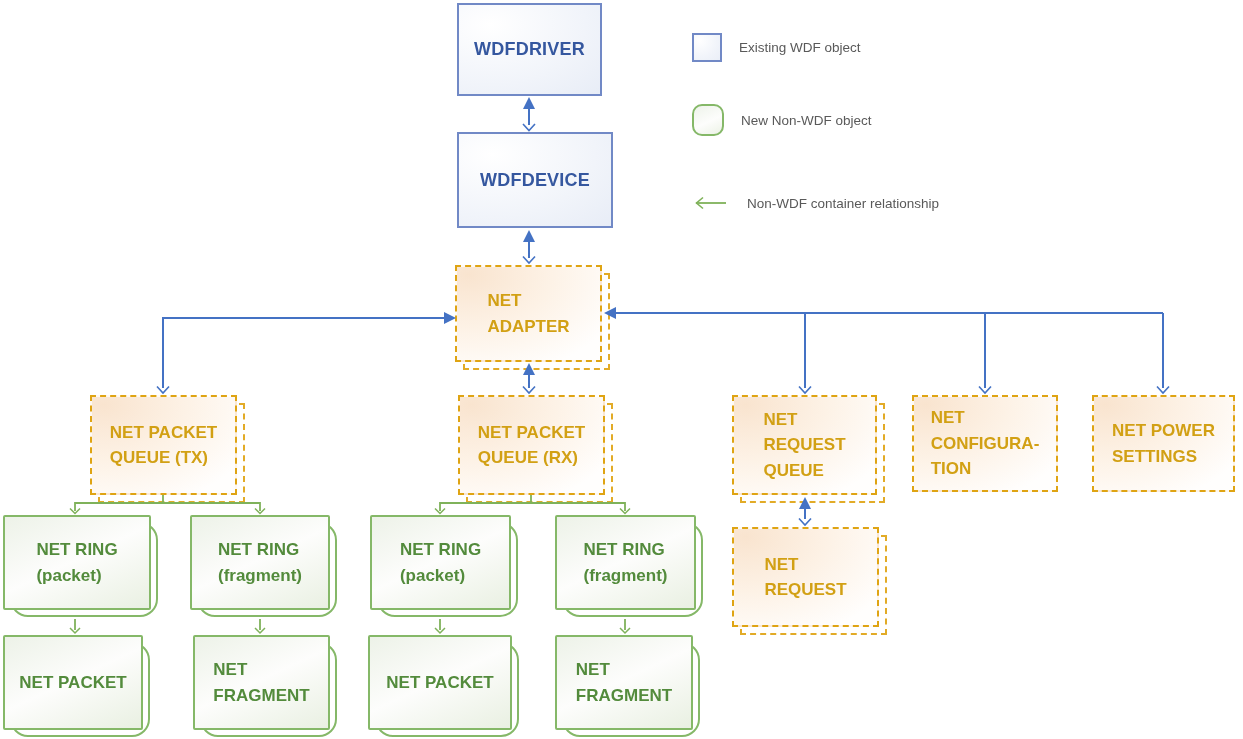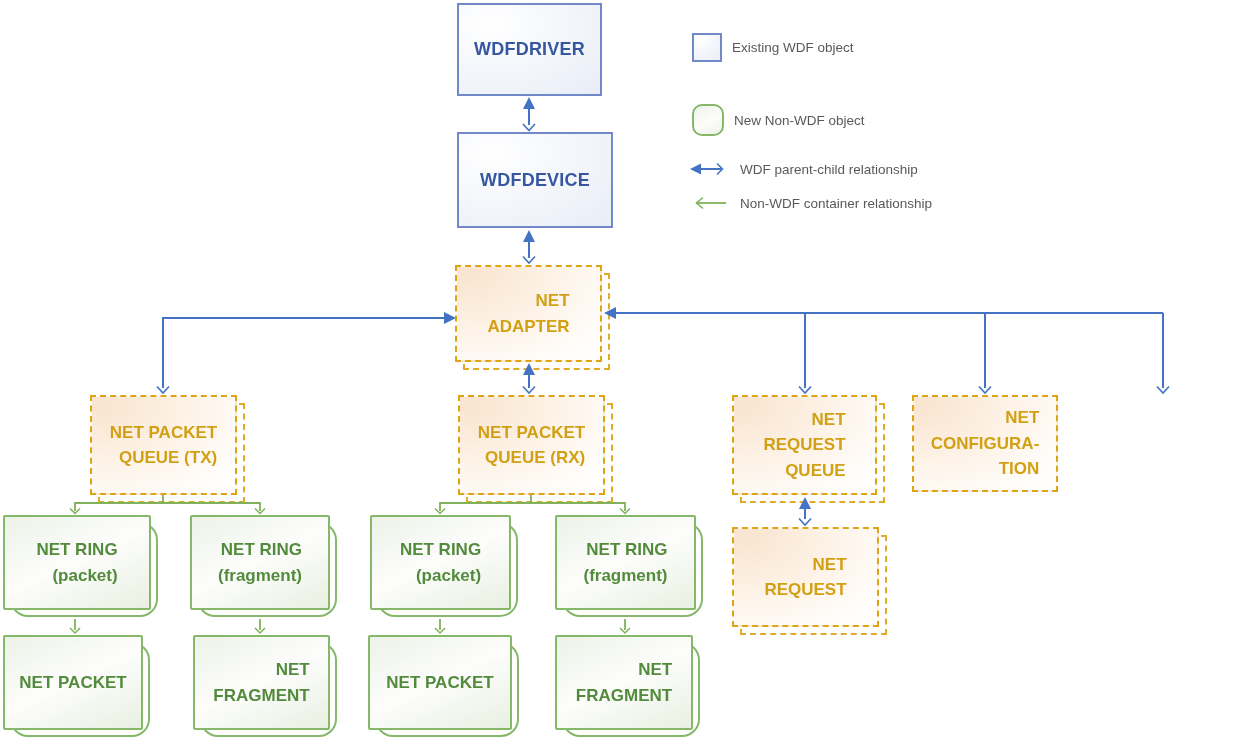--- a/index.html
+++ b/index.html
@@ -6,41 +6,41 @@
   html,body{margin:0;padding:0;background:#fff;}
   #canvas{
     position:relative;width:1243px;height:739px;background:#ffffff;overflow:hidden;
     font-family:"Liberation Sans", sans-serif;
   }
   .node{position:absolute;}
   .stack{position:absolute;left:8px;top:8px;width:100%;height:100%;box-sizing:border-box;background:transparent;}
   .face{
     position:absolute;inset:0;box-sizing:border-box;
     display:flex;align-items:center;justify-content:center;
-    text-align:right;font-weight:bold;white-space:pre-line;line-height:1.5;
+    text-align:left;font-weight:bold;white-space:pre-line;line-height:1.5;
   }
   
   .blue .face{
     border:2px solid #7189c6;color:#35579f;font-size:18px;letter-spacing:.2px;
     background:radial-gradient(150% 150% at 22% 22%, #ffffff 0%, #f1f4fa 45%, #dfe6f3 100%);
   }
   
   .gold .face{
     border:2px dashed #dfa413;color:#d2a014;font-size:17px;
     background:radial-gradient(145% 145% at 8% 8%, #f9e4cf 0%, #fdf2e6 40%, #fffefd 78%);
   }
   .gold .stack{border:2px dashed #e2ab27;}
   
   .green .face{
     border:2px solid #85b868;border-radius:2px;color:#538b3c;font-size:17px;
     background:linear-gradient(155deg,#edf2e8 0%,#fdfdfc 48%,#e9f0e2 100%);
   }
   .green .stack{border:2px solid #85b868;border-radius:18px;left:7px;top:7px;}
   
-  .legend-row{position:absolute;display:flex;align-items:center;gap:10px;color:#595959;font-size:13.5px;}
+  .legend-row{position:absolute;display:flex;align-items:center;gap:17px;color:#595959;font-size:13.5px;}
   .sw{box-sizing:border-box;flex:0 0 auto;}
   .sw-blue{width:30px;height:29px;border:2px solid #7189c6;
     background:radial-gradient(150% 150% at 22% 22%, #ffffff 0%, #f1f4fa 45%, #e3e9f4 100%);}
   .sw-gold{width:30px;height:30px;border:2px dashed #dfa413;
     background:radial-gradient(145% 145% at 10% 10%, #faead9 0%, #fffdfb 70%);}
   .sw-green{width:32px;height:32px;border:2px solid #85b868;border-radius:10px;
     background:linear-gradient(155deg,#eef3ea 0%,#fdfdfc 55%,#ecf2e6 100%);}
   .overlay{position:absolute;inset:0;pointer-events:none;}
 </style>
 </head>
@@ -94,20 +94,26 @@
   </div>
 
   <div class="node gold" style="left:912px;top:395px;width:146px;height:97px">
     <div class="face">
       <span class="lbl">NET
 CONFIGURA-
 TION</span>
     </div>
   </div>
 
+  <div class="node gold" style="left:1092px;top:395px;width:143px;height:97px">
+    <div class="face">
+      <span class="lbl">NET POWER
+SETTINGS</span>
+    </div>
+  </div>
 
   <div class="node gold" style="left:732px;top:527px;width:147px;height:100px">
     <div class="stack"></div>
     <div class="face">
       <span class="lbl">NET
 REQUEST</span>
     </div>
   </div>
 
   <div class="node green" style="left:3px;top:515px;width:148px;height:95px">
@@ -172,28 +178,20 @@
     </div>
   </div>
 
   <div class="legend-row" style="left:692px;top:33px;height:29px">
     <div class="sw sw-blue"></div>
     <span>Existing WDF object</span>
   </div>
   <div class="legend-row" style="left:692px;top:104px;height:32px">
     <div class="sw sw-green"></div>
     <span>New Non-WDF object</span>
-  </div>
-  <div class="legend-row" style="left:688px;top:158px;height:22px">
-    <svg width="42" height="16" viewBox="0 0 42 16">
-      <line x1="12" y1="8" x2="33" y2="8" stroke="#4472c4" stroke-width="2"></line>
-      <polygon points="2,8 13,2.5 13,13.5" fill="#4472c4"></polygon>
-      <polyline points="29,2.5 34.5,8 29,13.5" fill="none" stroke="#4472c4" stroke-width="1.6"></polyline>
-    </svg>
-    <span>WDF parent-child relationship</span>
   </div>
   <div class="legend-row" style="left:692px;top:192px;height:22px">
     <svg width="38" height="16" viewBox="0 0 38 16">
       <line x1="4" y1="8" x2="34" y2="8" stroke="#7fb25a" stroke-width="1.8"></line>
       <polyline points="11,2.5 4.5,8 11,13.5" fill="none" stroke="#7fb25a" stroke-width="1.6"></polyline>
     </svg>
     <span>Non-WDF container relationship</span>
   </div>
 
   <svg class="overlay" width="1243" height="739" viewBox="0 0 1243 739">

